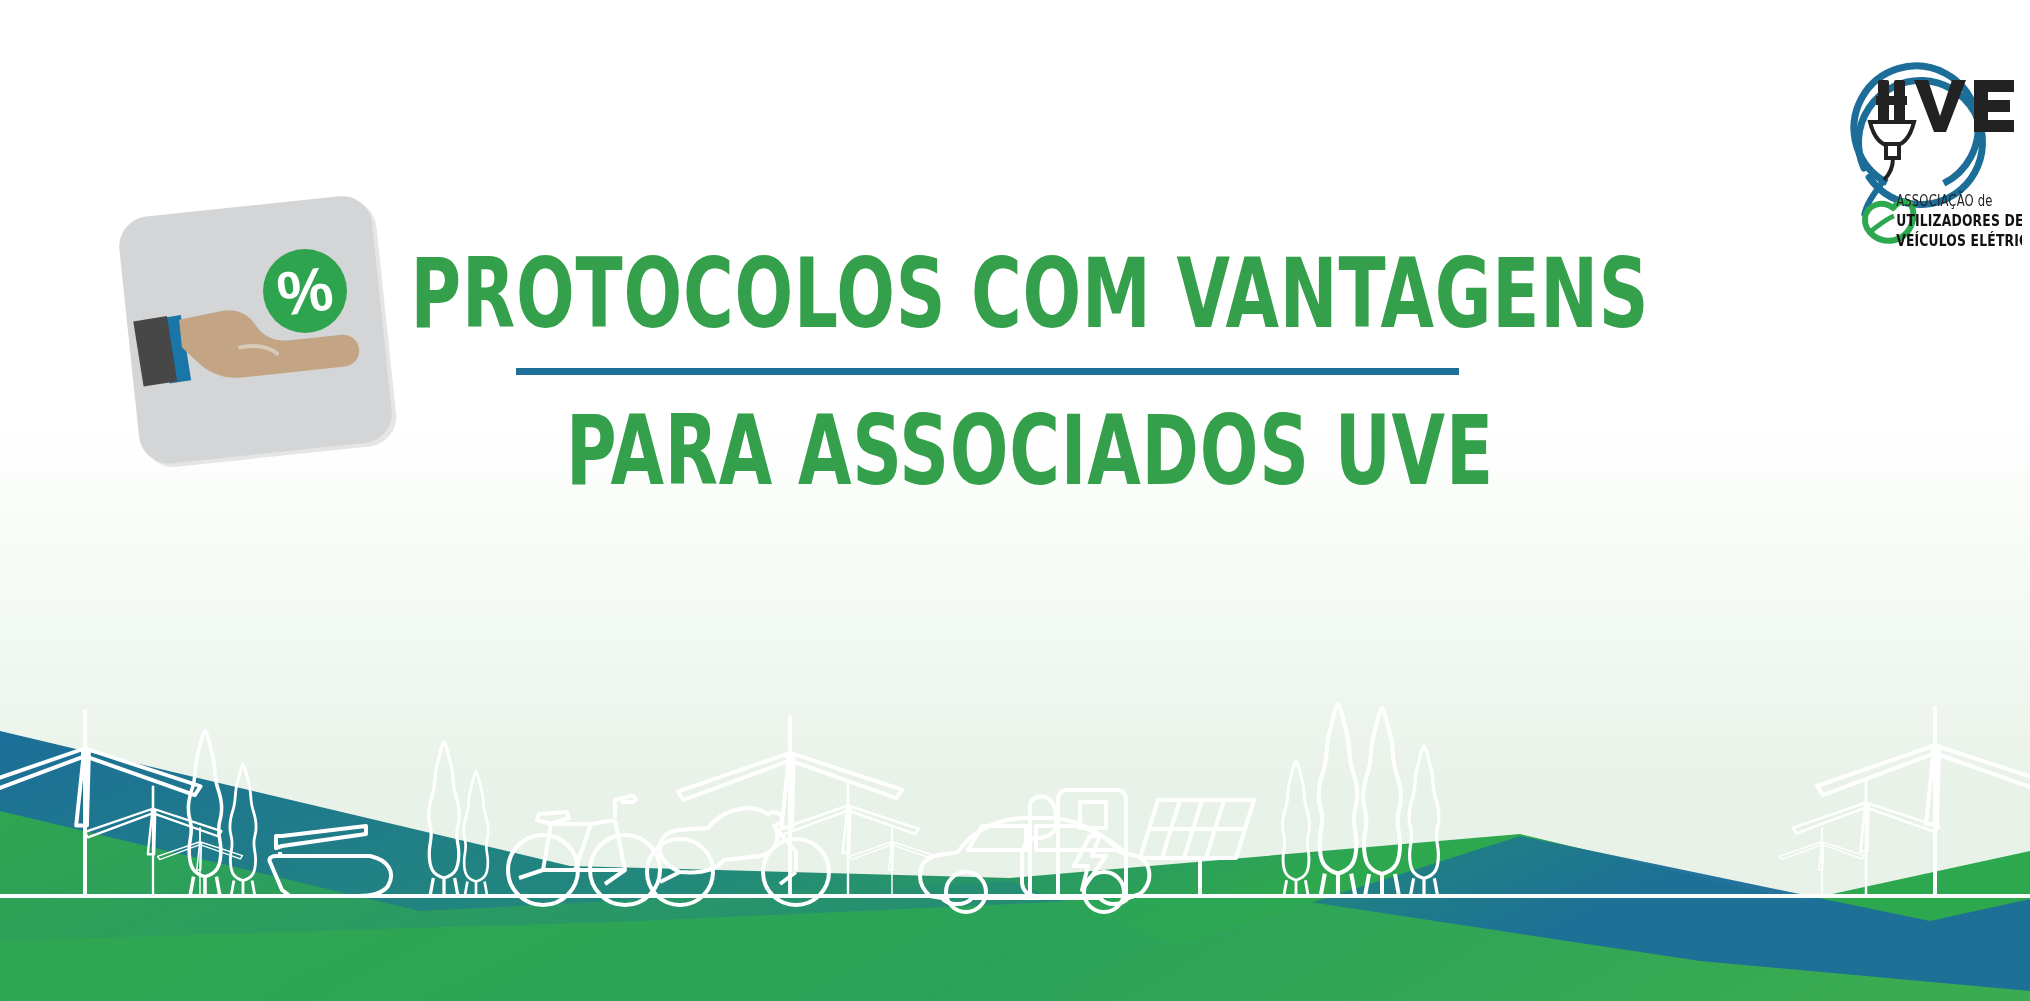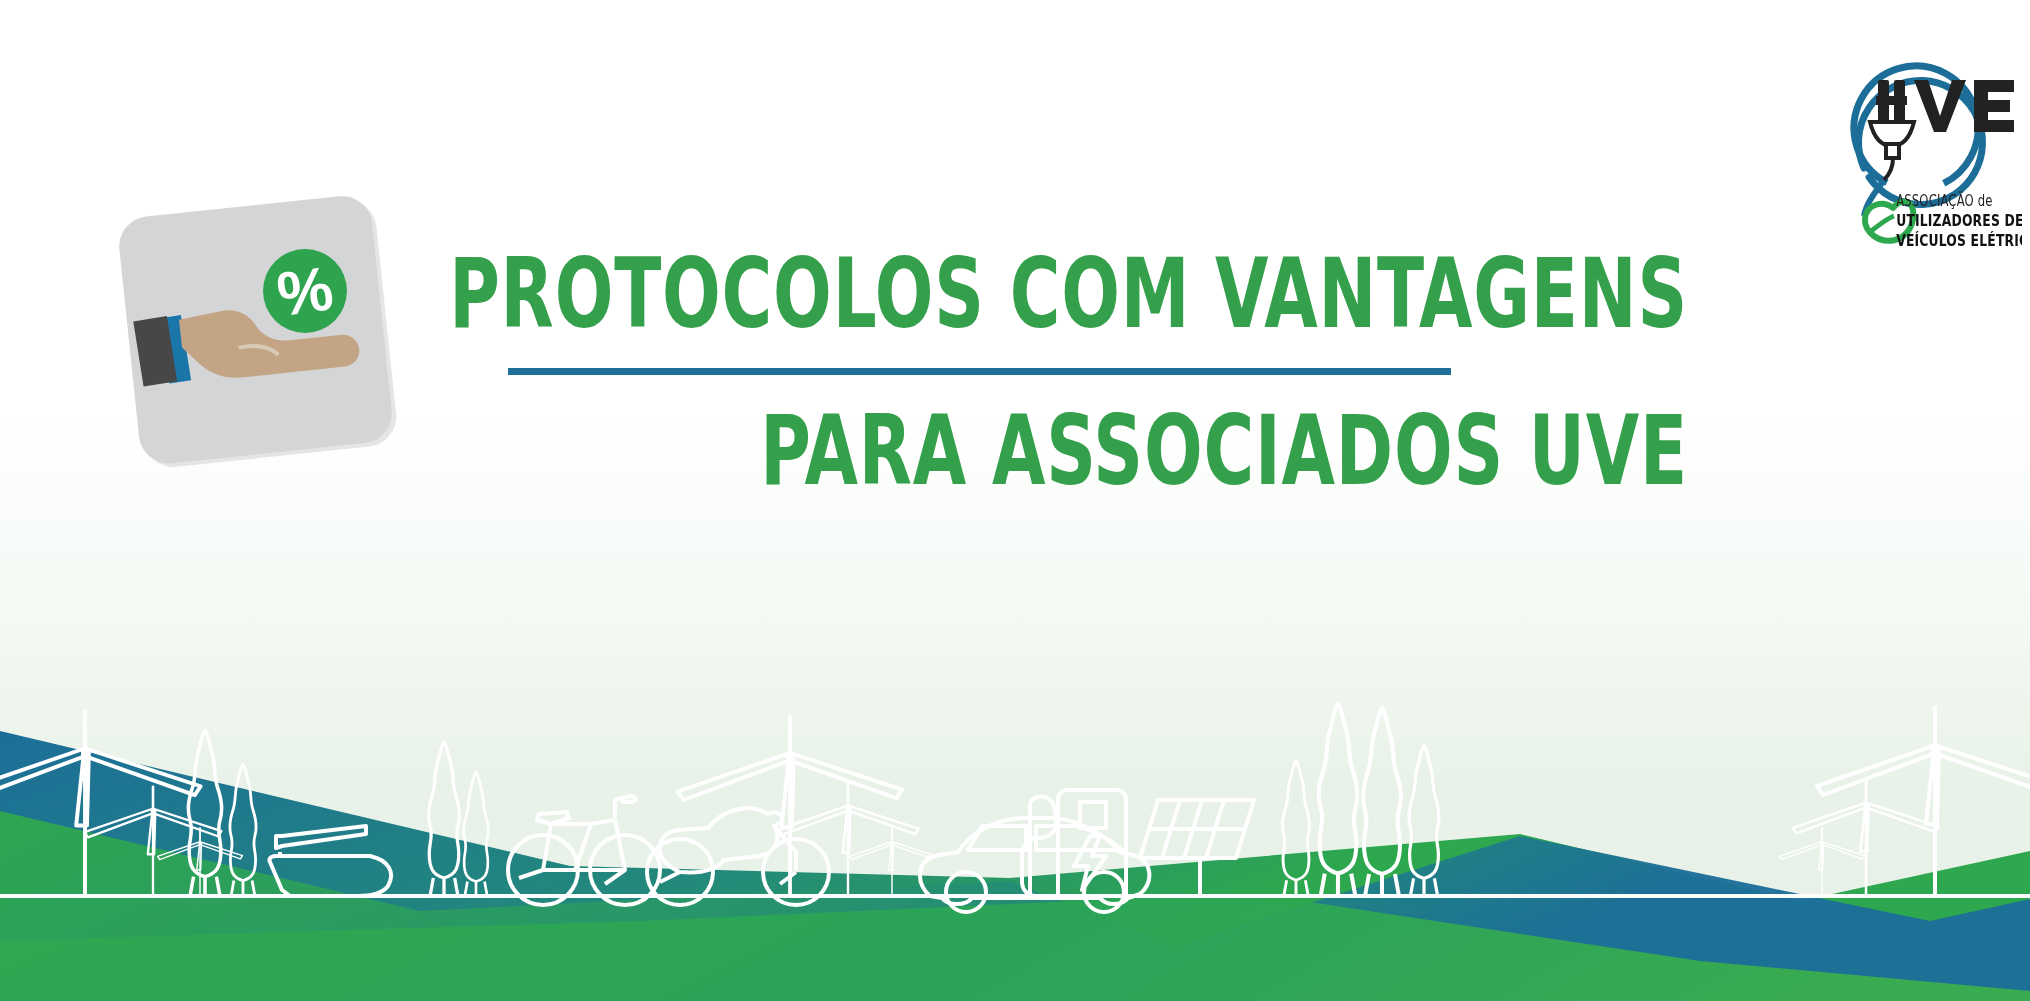--- a/index.html
+++ b/index.html
@@ -28,22 +28,22 @@
   #logo svg { display:block; width:186px; height:220px; }
 
   
   #icon-card {
     position:absolute; left:127px; top:203px; width:272px; height:262px;
   }
   #icon-card svg { display:block; width:272px; height:262px; overflow:visible; }
 
   
   #headline {
-    position:absolute; left:8px; top:246px; width:1740px;
-    text-align:right;
+    position:absolute; left:16px; top:246px; width:1740px;
+    text-align:center;
   }
   .title-line {
     color:#35a04b;
     font-family:"DejaVu Sans Condensed","Liberation Sans Narrow","Liberation Sans", sans-serif;
     font-weight:bold;
     font-size:96px;
     line-height:96px;
     letter-spacing:1px;
     transform:scaleX(0.80);
     transform-origin:right center;

